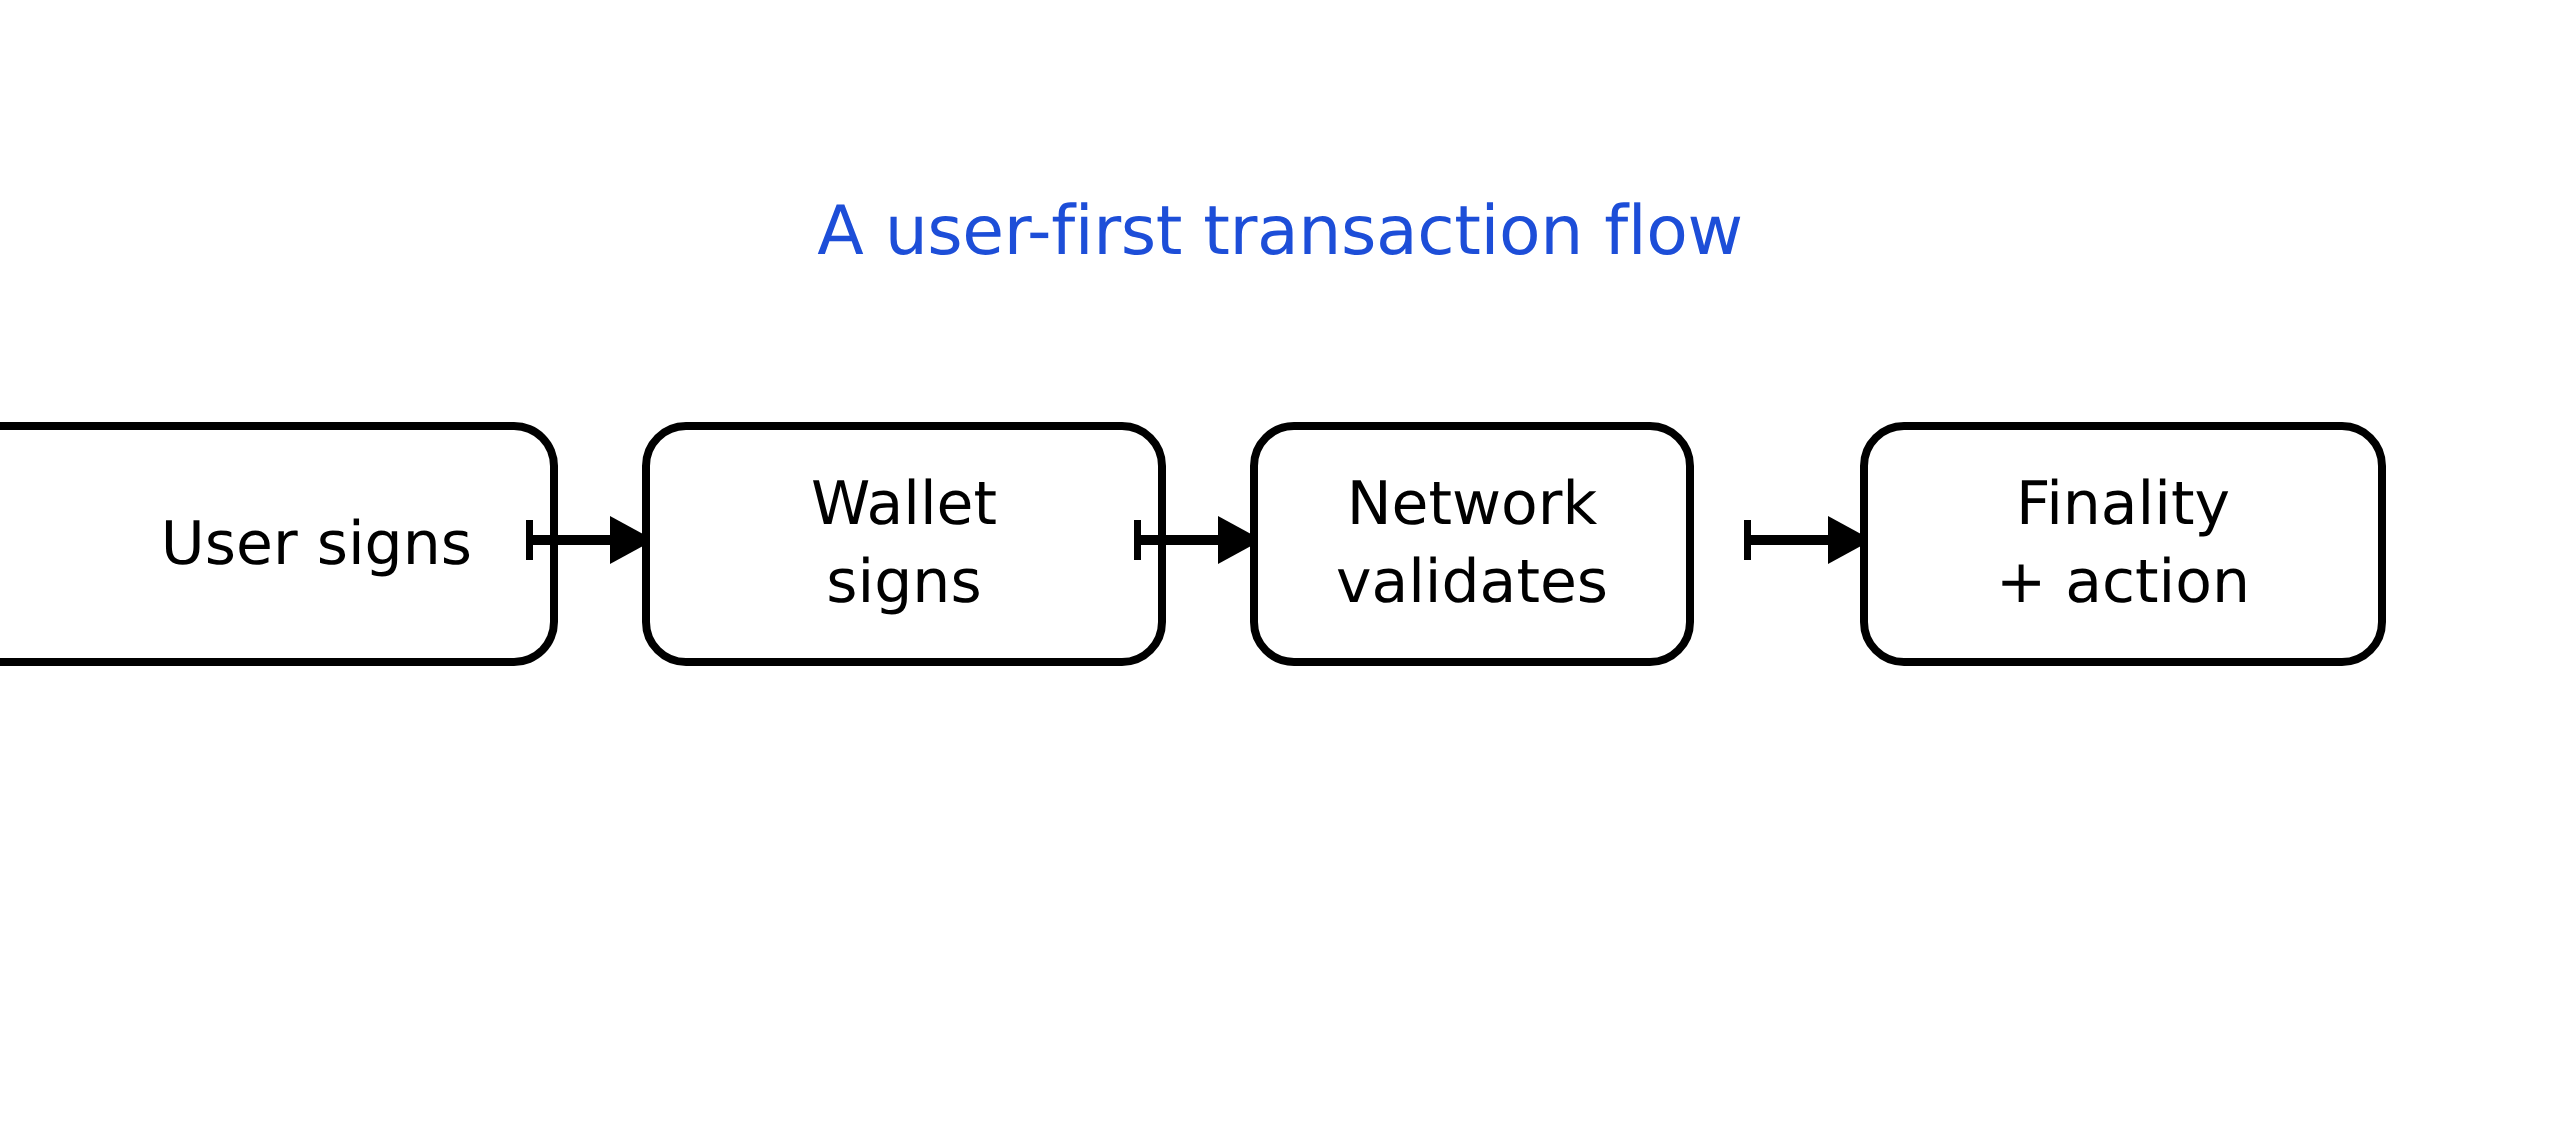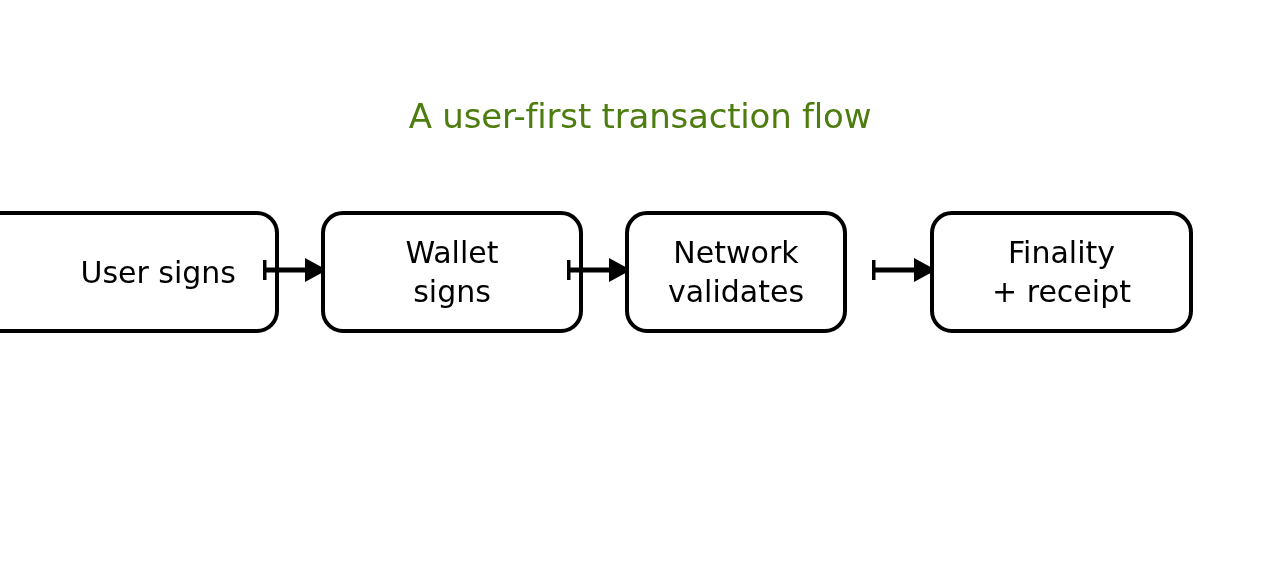--- a/index.html
+++ b/index.html
@@ -27,21 +27,21 @@
   .diagram-title {
     position: absolute;
     left: 0;
     top: 94px;
     width: 1280px;
     text-align: center;
     font-family: "DejaVu Sans", sans-serif;
     font-size: 34px;
     font-weight: 400;
     line-height: 44px;
-    color: #4d7c0f;
+    color: #1d4ed8;
     letter-spacing: -0.2px;
     white-space: nowrap;
   }
 
   
   .flow-row {
     position: absolute;
     left: 0;
     top: 0;
     width: 1280px;
@@ -142,17 +142,17 @@
     <div class="arrow arrow-3">
       <svg width="64" height="32" viewBox="0 0 64 32" aria-hidden="true">
         <line x1="0" y1="16" x2="46" y2="16" stroke="#000000" stroke-width="5"></line>
         <line x1="1" y1="6" x2="1" y2="26" stroke="#000000" stroke-width="5"></line>
         <polygon points="42,4 64,16 42,28" fill="#000000"></polygon>
       </svg>
     </div>
 
     <div class="node node-4">
       <span class="node-label">Finality
-+ receipt</span>
++ action</span>
     </div>
 
   </div>
 </div>
 
 </body></html>

